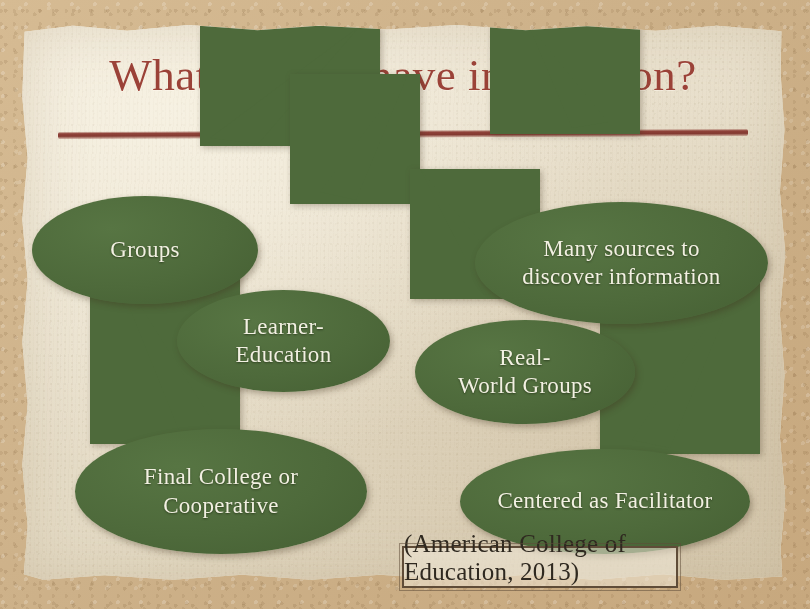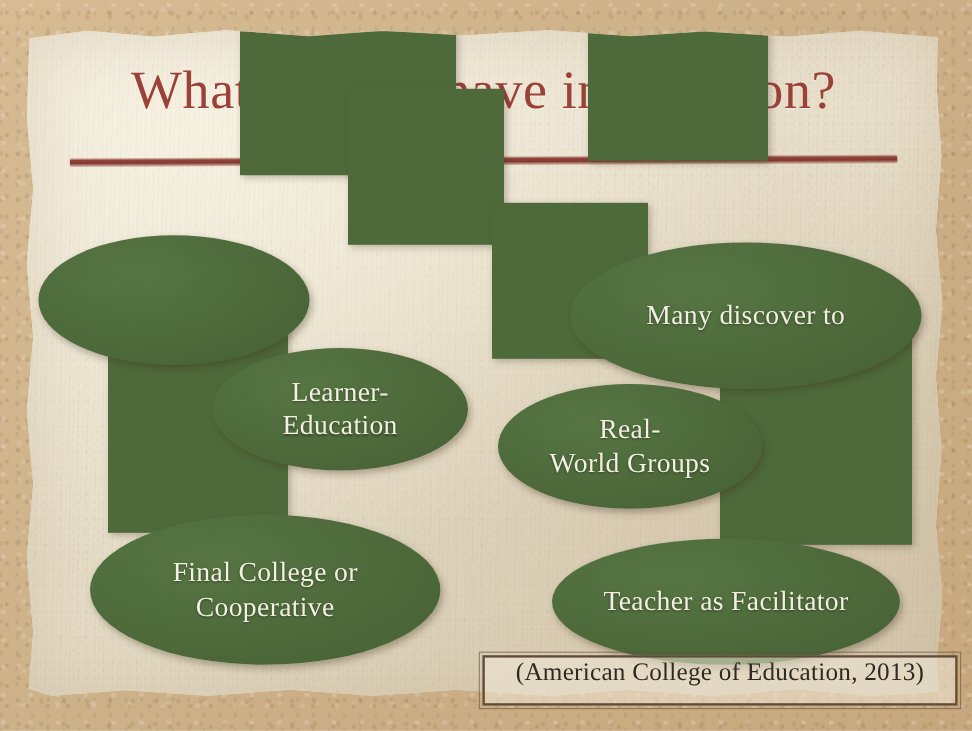--- a/index.html
+++ b/index.html
@@ -125,32 +125,32 @@
     z-index: 2;
     background: #4e6a3b;
     filter: drop-shadow(2px 2px 3px rgba(60,45,25,0.30));
   }
 
   
   #citation {
     position: absolute;
     left: 402px;
     top: 546px;
-    width: 396px;
+    width: 276px;
     height: 42px;
     display: flex;
-    align-items: flex-start;
+    align-items: flex-end;
     justify-content: center;
     border: 2px solid #5f4c38;
     outline: 1px solid rgba(95,76,56,0.55);
     outline-offset: 2px;
     background: rgba(240,233,216,0.55);
     color: #2f2920;
     font-family: "Liberation Serif", serif;
-    font-size: 21px;
+    font-size: 25px;
     letter-spacing: 0.2px;
     z-index: 6;
     box-sizing: border-box;
   }
 </style>
 </head>
 <body>
 
 <div id="slide">
 
@@ -179,53 +179,55 @@
     <svg class="tail" style="left:70px; top:230px; width:150px; height:190px;" viewBox="0 0 150 190">
       <polygon points="18,0 128,176 92,184" fill="#4e6a3b"></polygon>
     </svg>
 
     <svg class="tail" style="left:580px; top:250px; width:160px; height:180px;" viewBox="0 0 160 180">
       <polygon points="142,0 32,166 70,174" fill="#4e6a3b"></polygon>
     </svg>
 
     <div class="bubble" style="left:12px; top:172px; width:226px; height:108px;">
       <div>
+        <div>Groups</div>
       </div>
     </div>
 
     <div class="bubble" style="left:157px; top:266px; width:213px; height:102px;">
       <div>
         <div>Learner-</div>
         <div>Education</div>
       </div>
     </div>
 
     <div class="bubble" style="left:455px; top:178px; width:293px; height:122px;">
       <div>
-        <div>Many discover to</div>
+        <div>Many sources to</div>
+        <div>discover information</div>
       </div>
     </div>
 
     <div class="bubble" style="left:395px; top:296px; width:220px; height:104px;">
       <div>
         <div>Real-</div>
         <div>World Groups</div>
       </div>
     </div>
 
     <div class="bubble" style="left:55px; top:405px; width:292px; height:125px;">
       <div>
         <div>Final College or</div>
         <div>Cooperative</div>
       </div>
     </div>
 
     <div class="bubble" style="left:440px; top:425px; width:290px; height:105px;">
       <div>
-        <div>Teacher as Facilitator</div>
+        <div>Centered as Facilitator</div>
       </div>
     </div>
 
   </div>
 
   <div id="citation">
     <span>(American College of Education, 2013)</span>
   </div>
 
 </div>

